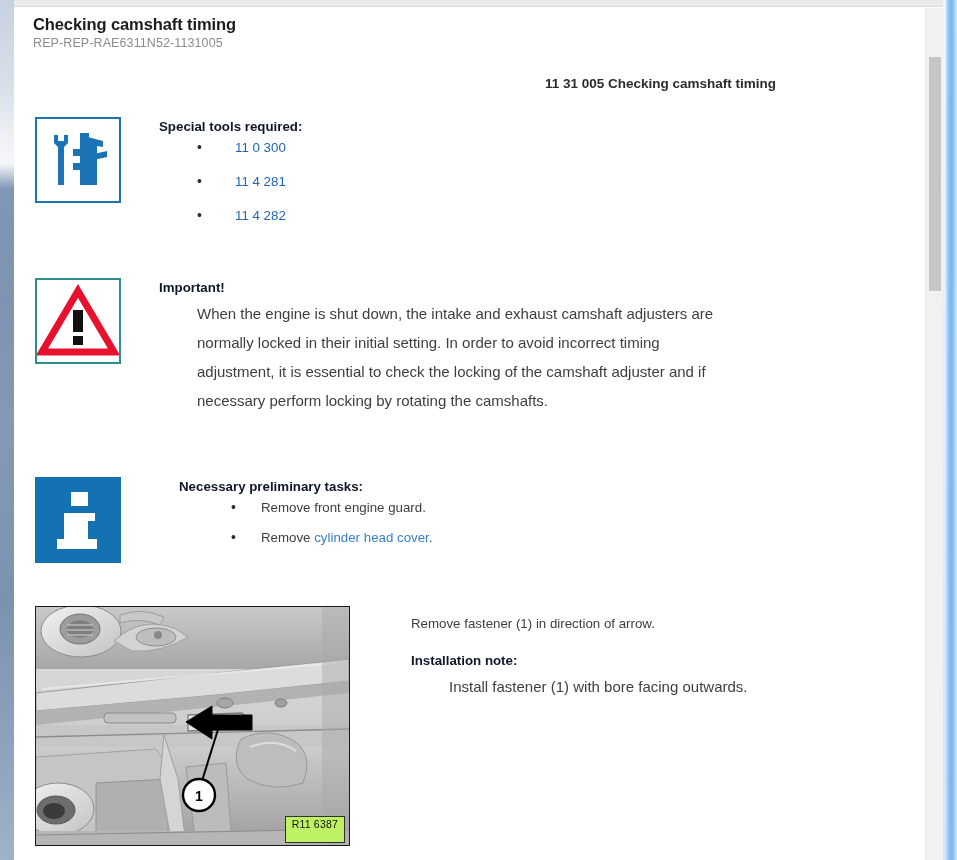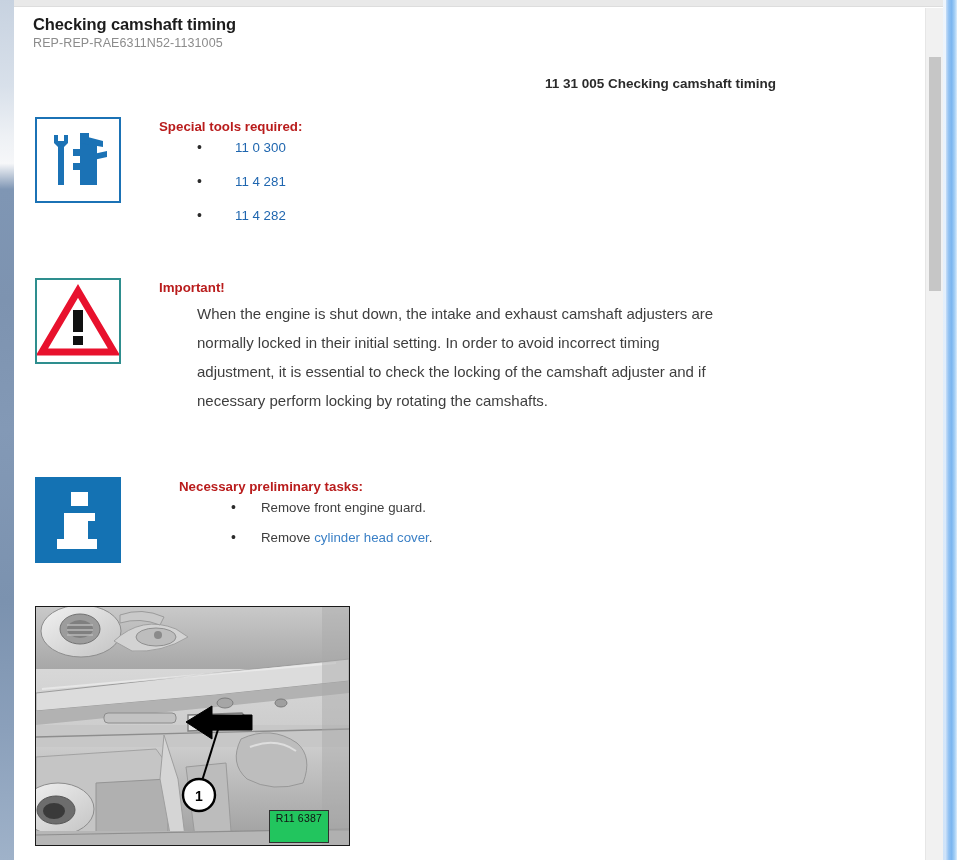--- a/index.html
+++ b/index.html
@@ -104,21 +104,21 @@
     width: 86px; height: 86px;
     display: block;
     background: #ffffff;
   }
   .icon-box.tools  { border: 2px solid #1b72b5; }
   .icon-box.warn   { border: 2px solid #2e8e8e; }
   .icon-box.info   { border: none; background: #1472b3; }
 
   
   .body-label {
-    font-size: 13.3px; font-weight: bold; color: #b91c1c;
+    font-size: 13.3px; font-weight: bold; color: #0f172a;
     margin: 0 0 4px 0;
   }
   .para {
     font-size: 15px; color: #3e3e3e; line-height: 29px;
     margin: 0 12px 0 38px;
     max-width: 520px;
   }
   .para.narrow { max-width: 520px; }
 
   ul.bullets {
@@ -159,24 +159,24 @@
     padding-left: 43px;
   }
   .fig-frame {
     width: 315px; height: 240px;
     border: 1px solid #1a1a1a;
     position: relative;
     overflow: hidden;
     background: #b4b4b4;
   }
   .fig-caption {
-    position: absolute; right: 20px; bottom: 2px;
-    background: #22c55e; border: 1px solid #303030;
+    position: absolute; right: 4px; bottom: 2px;
+    background: #bef264; border: 1px solid #303030;
     font-size: 10.5px; color: #111111;
-    padding: 1px 6px 18px 6px;
+    padding: 1px 6px 12px 6px;
     letter-spacing: 0.2px;
     font-family: "Liberation Sans", sans-serif;
   }
   .fig-note { margin-top: 2px; }
   #text-col .para { margin-left: 38px; max-width: 480px; }
   #text-col .lead { margin: 0 0 22px 0; font-size: 13.3px; color: #3e3e3e; }
 </style>
 </head>
 <body>
 
@@ -342,16 +342,21 @@
 
           <div style="position:absolute;left:147px;top:177px;width:32px;height:24px;
                       display:flex;align-items:center;justify-content:center;
                       font-size:14px;font-weight:bold;color:#000;
                       font-family:'Liberation Sans',sans-serif;">1</div>
 
           <div class="fig-caption">R11 6387</div>
         </div>
       </div>
 
+      <div id="text-col">
+        <div class="lead">Remove fastener (1) in direction of arrow.</div>
+        <div class="body-label">Installation note:</div>
+        <p class="para fig-note">Install fastener (1) with bore facing outwards.</p>
+      </div>
     </div>
 
   </div>
 </div>
 
 </body></html>

